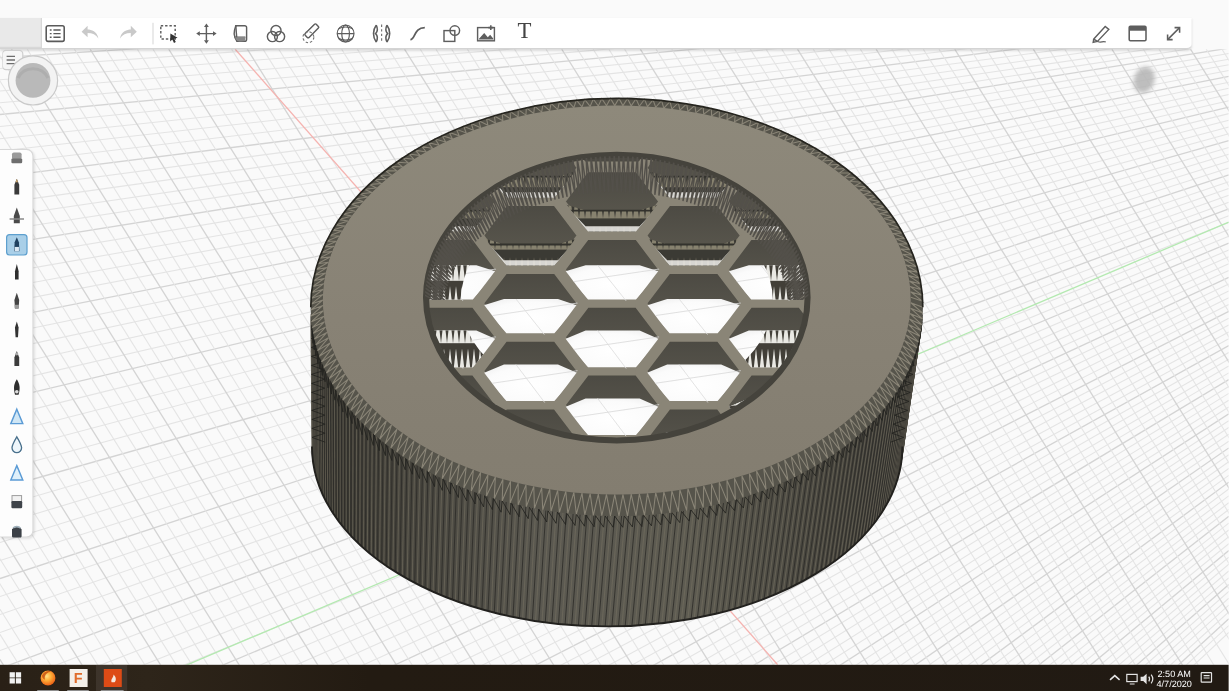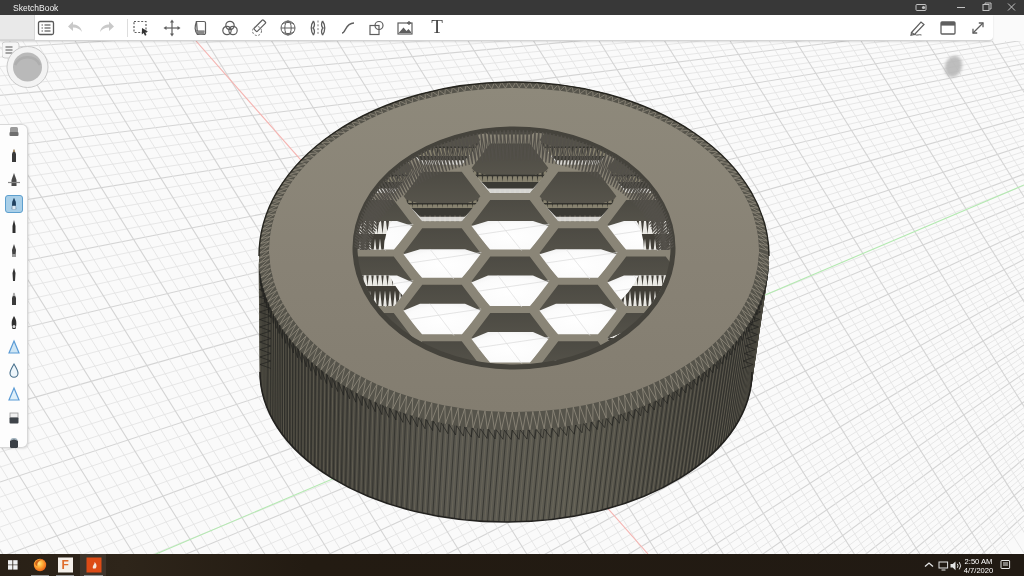--- a/index.html
+++ b/index.html
@@ -830,33 +830,20 @@
 </g>
 </g>
 <ellipse cx="514.0" cy="248.0" rx="159.0" ry="119.0" fill="none" stroke="#45433c" stroke-width="5"></ellipse>
 <clipPath id="cresclip">
         <path d="M 354.0 250.0 A 160.0 120.0 0 0 1 674.0 250.0 Z"></path>
       </clipPath>
 <path d="M 354.0 245.9 L 370.1 254.8 L 354.1 243.0 L 370.2 252.4 L 354.4 240.0 L 370.5 250.0 L 354.7 237.1 L 370.8 247.6 L 355.1 234.2 L 371.2 245.2 L 355.6 231.3 L 371.7 242.8 L 356.1 228.4 L 372.3 240.5 L 356.8 225.5 L 373.0 238.1 L 357.6 222.6 L 373.7 235.8 L 358.5 219.8 L 374.6 233.5 L 359.5 216.9 L 375.5 231.2 L 360.5 214.1 L 376.5 228.9 L 361.7 211.3 L 377.6 226.6 L 362.9 208.5 L 378.8 224.3 L 364.2 205.8 L 380.0 222.1 L 365.7 203.0 L 381.3 219.9 L 367.2 200.3 L 382.8 217.7 L 368.8 197.7 L 384.2 215.5 L 370.4 195.0 L 385.8 213.4 L 372.2 192.4 L 387.5 211.2 L 374.1 189.8 L 389.2 209.1 L 376.0 187.3 L 391.0 207.1 L 378.0 184.8 L 392.8 205.1 L 380.1 182.3 L 394.8 203.1 L 382.3 179.9 L 396.8 201.1 L 384.6 177.5 L 398.8 199.2 L 386.9 175.1 L 401.0 197.3 L 389.3 172.8 L 403.2 195.4 L 391.8 170.5 L 405.5 193.6 L 394.4 168.3 L 407.8 191.8 L 397.0 166.2 L 410.2 190.0 L 399.7 164.0 L 412.7 188.3 L 402.5 162.0 L 415.2 186.7 L 405.3 160.0 L 417.8 185.1 L 408.2 158.0 L 420.5 183.5 L 411.2 156.1 L 423.2 181.9 L 414.2 154.2 L 425.9 180.5 L 417.3 152.4 L 428.8 179.0 L 420.4 150.7 L 431.6 177.6 L 423.6 149.0 L 434.5 176.3 L 426.9 147.4 L 437.5 175.0 L 430.2 145.8 L 440.5 173.7 L 433.5 144.3 L 443.5 172.5 L 436.9 142.8 L 446.6 171.4 L 440.4 141.5 L 449.7 170.3 L 443.9 140.1 L 452.9 169.3 L 447.4 138.9 L 456.1 168.3 L 451.0 137.7 L 459.4 167.3 L 454.6 136.6 L 462.6 166.4 L 458.2 135.5 L 465.9 165.6 L 461.9 134.5 L 469.3 164.8 L 465.6 133.6 L 472.6 164.1 L 469.4 132.8 L 476.0 163.5 L 473.1 132.0 L 479.4 162.9 L 476.9 131.3 L 482.8 162.3 L 480.7 130.6 L 486.3 161.8 L 484.6 130.0 L 489.7 161.4 L 488.4 129.5 L 493.2 161.0 L 492.3 129.1 L 496.7 160.7 L 496.2 128.7 L 500.2 160.5 L 500.1 128.5 L 503.7 160.3 L 504.0 128.2 L 507.2 160.1 L 507.9 128.1 L 510.7 160.0 L 511.8 128.0 L 514.3 160.0 L 515.7 128.0 L 517.8 160.0 L 519.6 128.1 L 521.3 160.1 L 523.5 128.2 L 524.8 160.3 L 527.4 128.4 L 528.3 160.5 L 531.3 128.7 L 531.8 160.8 L 535.2 129.1 L 535.3 161.1 L 539.0 129.5 L 538.8 161.5 L 542.9 130.0 L 542.2 161.9 L 546.7 130.5 L 545.7 162.4 L 550.5 131.2 L 549.1 163.0 L 554.3 131.9 L 552.5 163.6 L 558.1 132.6 L 555.9 164.2 L 561.8 133.5 L 559.2 165.0 L 565.6 134.4 L 562.5 165.7 L 569.2 135.4 L 565.8 166.6 L 572.9 136.4 L 569.1 167.5 L 576.5 137.5 L 572.3 168.4 L 580.1 138.7 L 575.5 169.4 L 583.6 140.0 L 578.7 170.4 L 587.1 141.3 L 581.8 171.6 L 590.6 142.6 L 584.9 172.7 L 594.0 144.1 L 587.9 173.9 L 597.4 145.6 L 590.9 175.2 L 600.7 147.1 L 593.9 176.5 L 603.9 148.8 L 596.8 177.8 L 607.1 150.4 L 599.7 179.2 L 610.3 152.2 L 602.5 180.7 L 613.4 154.0 L 605.2 182.2 L 616.4 155.8 L 607.9 183.7 L 619.4 157.7 L 610.5 185.3 L 622.3 159.7 L 613.1 186.9 L 625.1 161.7 L 615.6 188.6 L 627.9 163.7 L 618.1 190.3 L 630.6 165.9 L 620.5 192.0 L 633.3 168.0 L 622.8 193.8 L 635.8 170.2 L 625.1 195.7 L 638.3 172.5 L 627.3 197.5 L 640.8 174.8 L 629.5 199.4 L 643.1 177.1 L 631.5 201.4 L 645.4 179.5 L 633.5 203.3 L 647.6 181.9 L 635.4 205.3 L 649.7 184.4 L 637.3 207.4 L 651.7 186.9 L 639.1 209.4 L 653.7 189.5 L 640.8 211.5 L 655.5 192.0 L 642.4 213.7 L 657.3 194.6 L 644.0 215.8 L 659.0 197.3 L 645.4 218.0 L 660.6 200.0 L 646.8 220.2 L 662.1 202.7 L 648.2 222.4 L 663.6 205.4 L 649.4 224.6 L 664.9 208.1 L 650.6 226.9 L 666.2 210.9 L 651.6 229.2 L 667.3 213.7 L 652.6 231.5 L 668.4 216.5 L 653.5 233.8 L 669.4 219.4 L 654.4 236.1 L 670.3 222.2 L 655.1 238.5 L 671.1 225.1 L 655.8 240.8 L 671.8 228.0 L 656.3 243.2 L 672.4 230.9 L 656.8 245.5 L 672.9 233.8 L 657.2 247.9 L 673.3 236.7 L 657.6 250.3 L 673.6 239.6 L 657.8 252.7 L 673.8 242.6 L 657.9 255.1 L 674.0 245.5 L 658.0 257.5" fill="none" stroke="#53504a" stroke-width="1.2" clip-path="url(#cresclip)"></path>
 <ellipse cx="953.5" cy="66.5" rx="8.5" ry="11" fill="#b4b4b4" opacity="0.85" transform="rotate(18 953.5 66.5)" filter="url(#soft)"></ellipse>
 </svg>
 
-<div id="titlebar">
- <div class="t">SketchBook</div>
- <svg width="110" height="15" style="position:absolute;right:2px;top:0">
-  <g stroke="#c3c3c3" fill="none" stroke-width="1">
-   <rect x="4" y="4.5" width="10" height="6" rx="1"></rect>
-          <circle cx="11.5" cy="7.5" r="1.6" fill="#c3c3c3" stroke="none"></circle>
-   <line x1="45" y1="7.5" x2="53" y2="7.5"></line>
-   <rect x="71" y="4.5" width="6" height="6"></rect>
-          <path d="M73 4.5 v-1.5 h6 v6 h-1.5"></path>
-   <path d="M96 3.5 l7 7 M103 3.5 l-7 7"></path>
-  </g>
- </svg>
-</div>
 
 <div id="toolbar">
  <div id="tbleft"></div>
  <svg class="ticon" style="left:36px" viewBox="0 0 20 20">
         <rect x="2.5" y="3.5" width="15" height="13" rx="1.5" fill="none" stroke="#5a5a5a" stroke-width="1.3"></rect>
         <g stroke="#5a5a5a" stroke-width="1.2">
           <line x1="5.5" y1="7" x2="7" y2="7"></line>
           <line x1="8.5" y1="7" x2="14.5" y2="7"></line>
           <line x1="5.5" y1="10" x2="7" y2="10"></line>
           <line x1="8.5" y1="10" x2="14.5" y2="10"></line>

